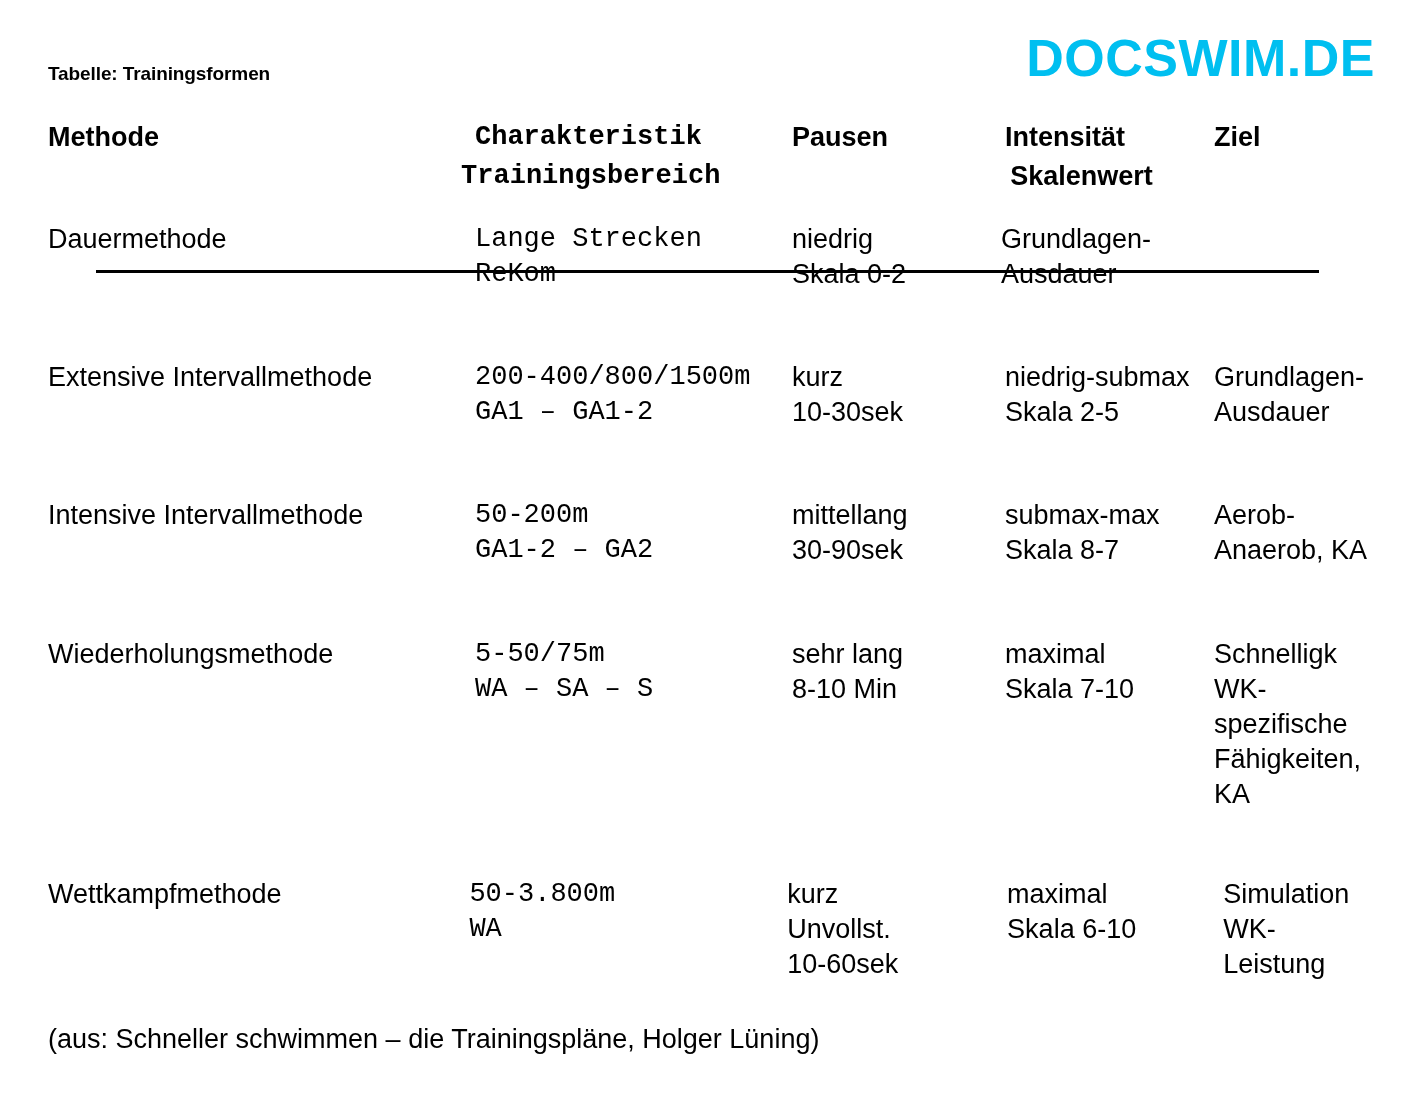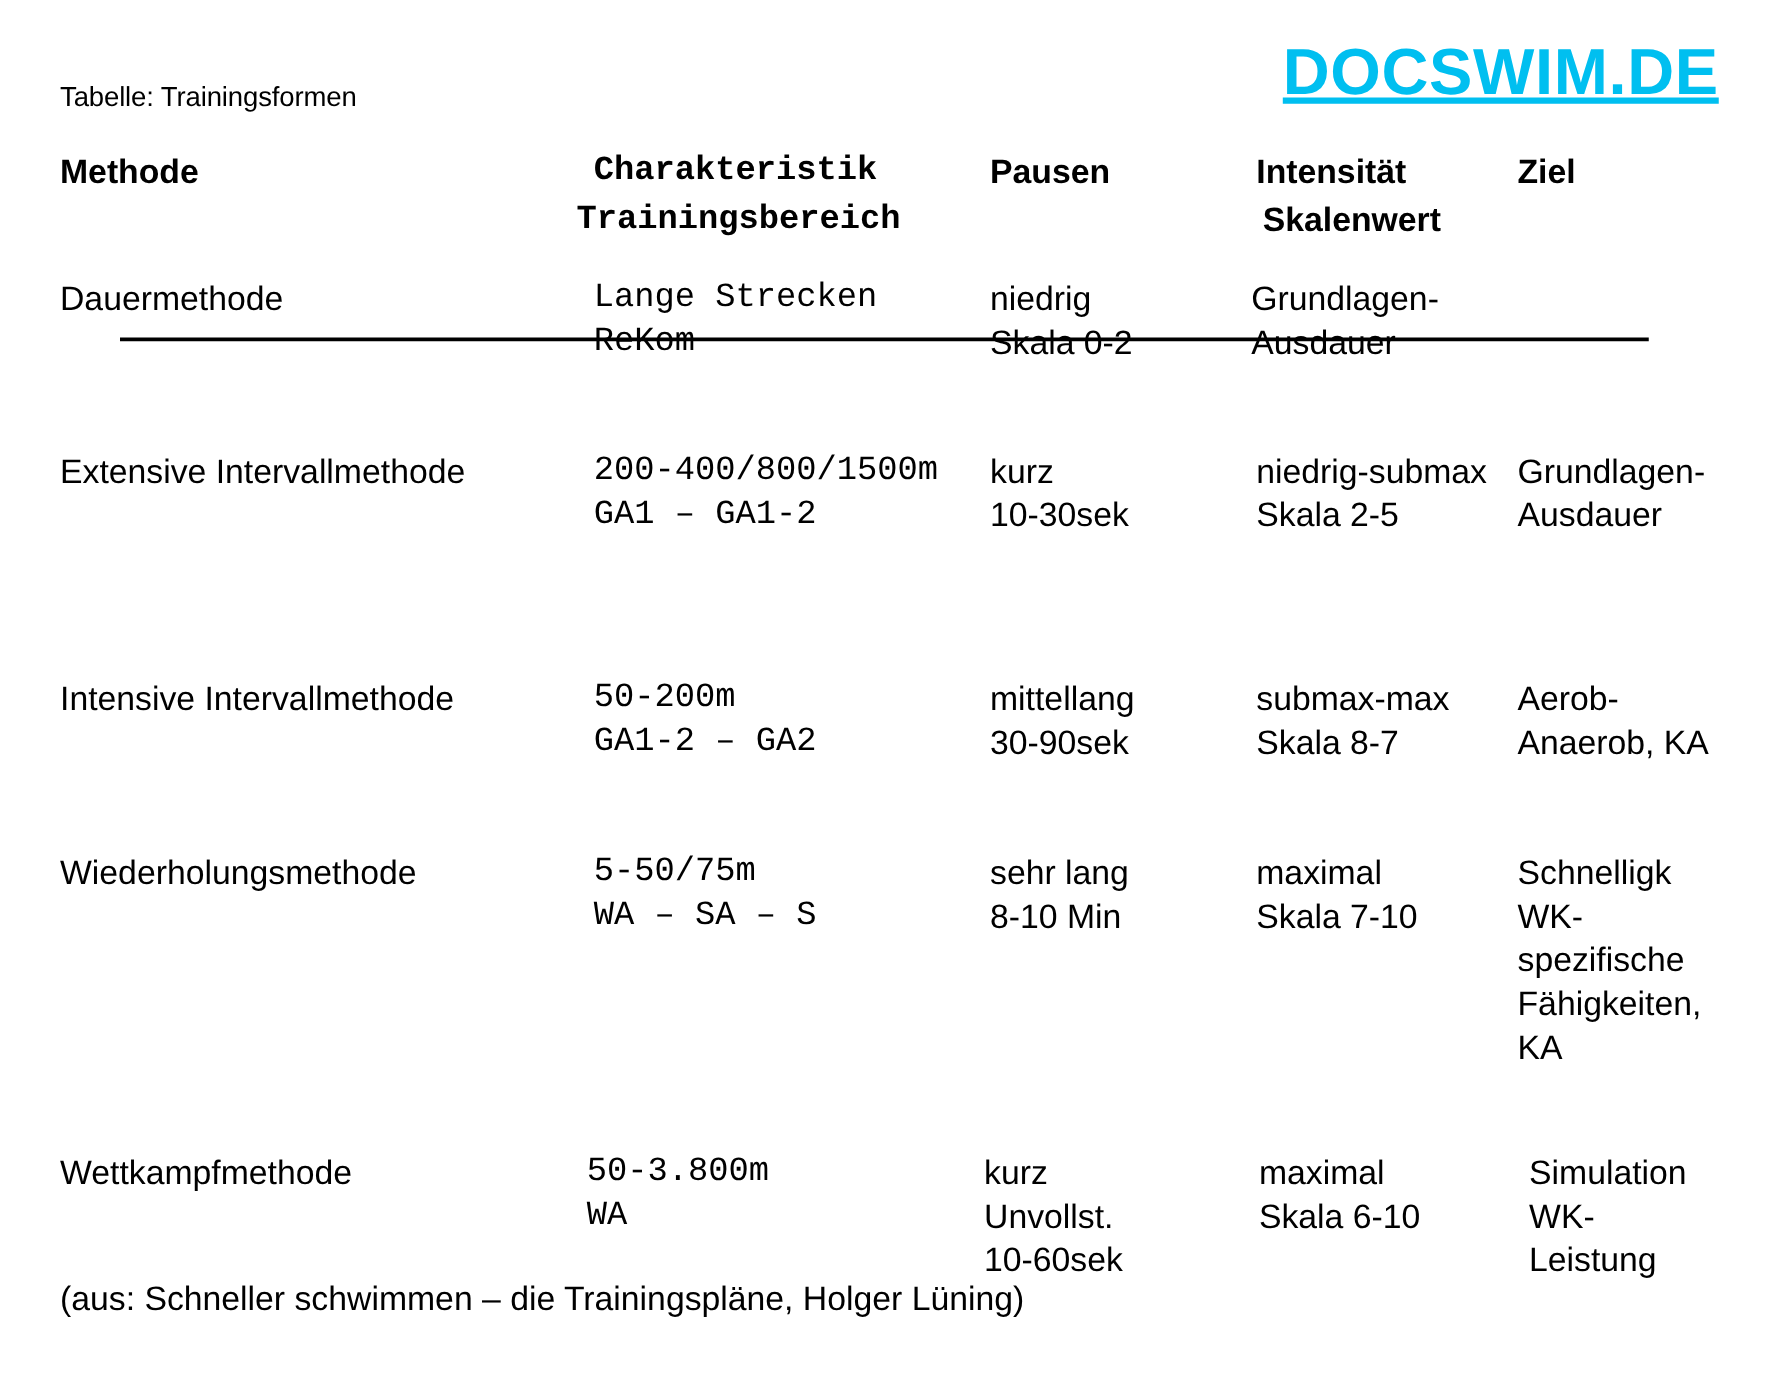--- a/index.html
+++ b/index.html
@@ -19,36 +19,35 @@
     height: 1098px;
     background: #ffffff;
     overflow: hidden;
   }
 
   
   #doc-title {
     position: absolute;
     left: 48px;
     top: 50px;
-    font-size: 22px;
-    font-weight: normal;
+    font-size: 19px;
+    font-weight: bold;
     letter-spacing: -0.1px;
     white-space: nowrap;
     text-align: center;
   }
   #brand-logo {
     position: absolute;
     right: 48px;
     top: 32px;
     font-size: 52px;
     font-weight: bold;
     letter-spacing: 0.5px;
     line-height: 1;
     white-space: nowrap;
-    text-decoration: underline;
   }
 
   
   #table {
     position: absolute;
     left: 48px;
     top: 120px;
     width: 1330px;
   }
   .row {
@@ -149,21 +148,21 @@
         <div class="cell c1">200-400/800/1500m
 GA1 – GA1-2</div>
         <div class="cell c2">kurz
 10-30sek</div>
         <div class="cell c3">niedrig-submax
 Skala 2-5</div>
         <div class="cell c4">Grundlagen-
 Ausdauer</div>
       </div>
 
-      <div class="row body-row" style="height: 139px; margin-top: 44px;">
+      <div class="row body-row" style="height: 139px;">
         <div class="cell c0">Intensive Intervallmethode</div>
         <div class="cell c1">50-200m
 GA1-2 – GA2</div>
         <div class="cell c2">mittellang
 30-90sek</div>
         <div class="cell c3">submax-max
 Skala 8-7</div>
         <div class="cell c4">Aerob-
 Anaerob, KA</div>
       </div>

